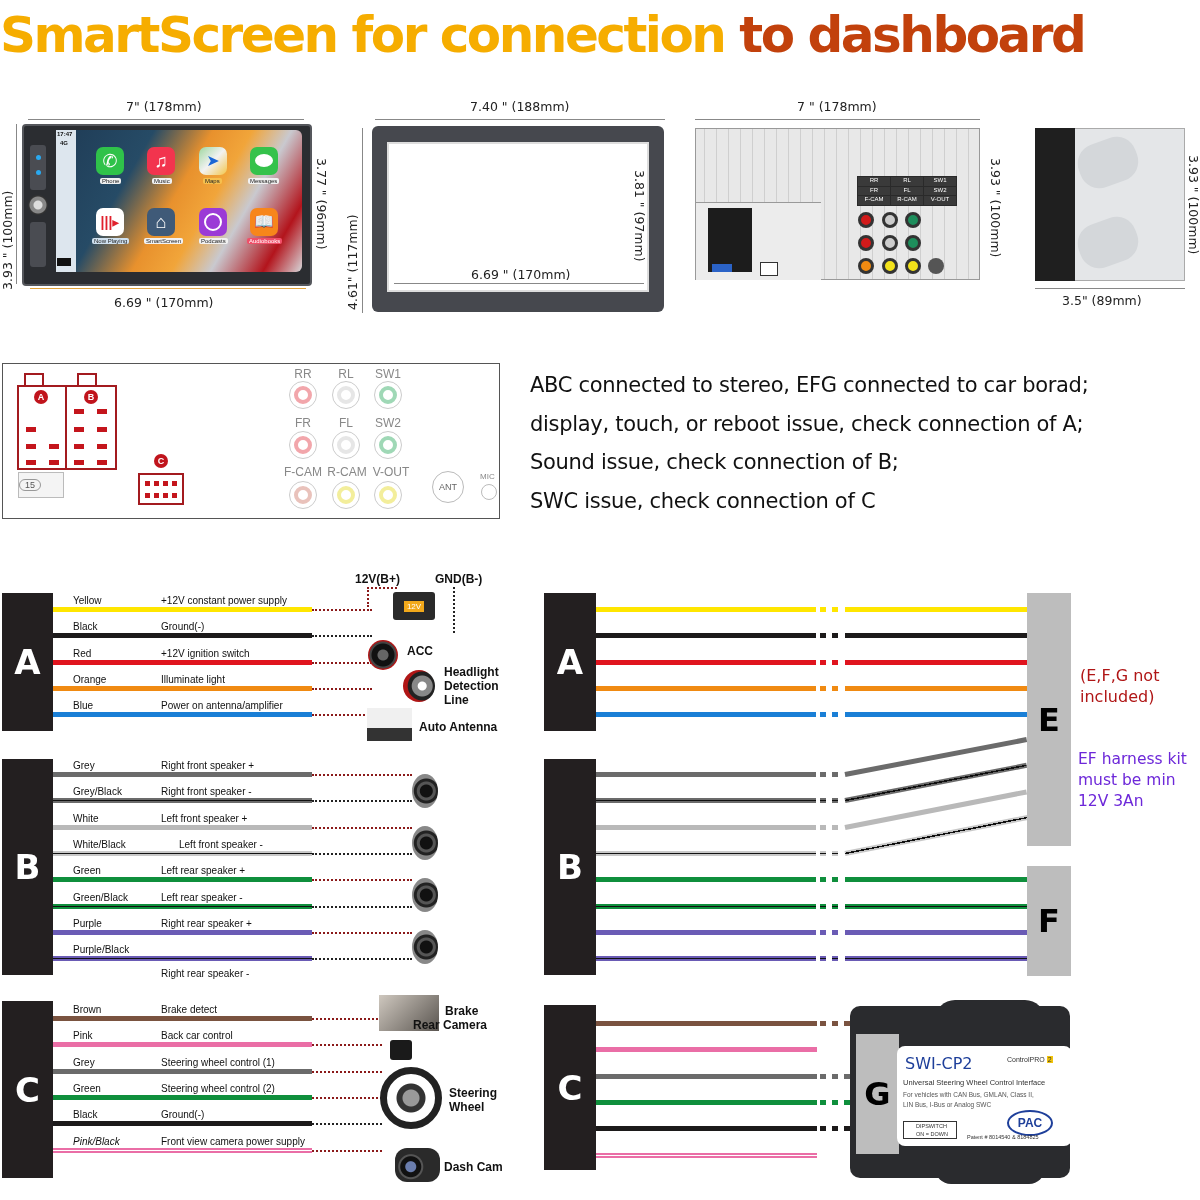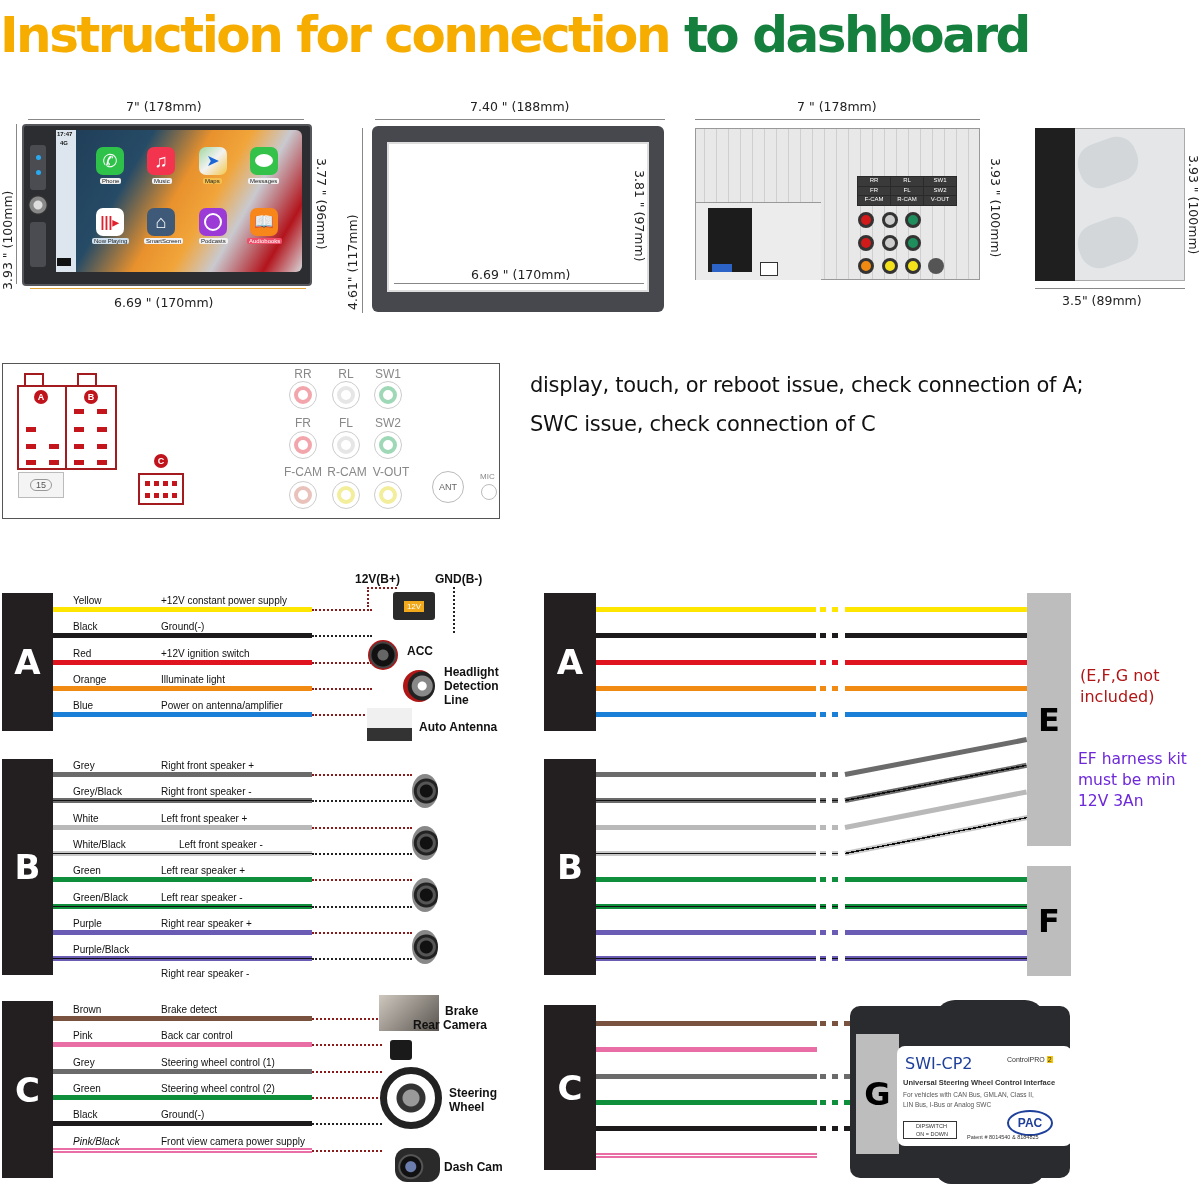--- a/index.html
+++ b/index.html
@@ -1,21 +1,21 @@
 <!DOCTYPE html>
 <html><head>
 <meta charset="utf-8">
 <style>
   html,body{margin:0;padding:0;background:#fff;}
   body{width:1200px;height:1200px;position:relative;overflow:hidden;font-family:"Liberation Sans","DejaVu Sans",sans-serif;color:#111;}
   .abs{position:absolute;}
   
   #title{left:0;top:2px;width:1200px;height:66px;font-family:"DejaVu Sans",sans-serif;font-weight:bold;font-size:50px;letter-spacing:-2.5px;white-space:nowrap;line-height:66px;}
   #title .t1{color:#f6ad00;}
-  #title .t2{color:#15803d;}
+  #title .t2{color:#c2410c;}
   .dim{font-family:"DejaVu Sans",sans-serif;font-size:12.5px;color:#222;white-space:nowrap;}
   .vdim{writing-mode:vertical-rl;}
   .vdim-l{writing-mode:vertical-rl;transform:rotate(180deg);}
   .arrowline{border-top:1px solid #888;height:0;}
   .arrowv{border-left:1px solid #888;width:0;}
   
   #stereo{left:22px;top:124px;width:290px;height:162px;background:#2b2d31;border-radius:4px;border:2px solid #55575c;box-sizing:border-box;}
   #screen{left:56px;top:130px;width:246px;height:142px;border-radius:6px;background:linear-gradient(120deg,#1f3b55 0%,#264b66 30%,#e8912d 48%,#f1a53a 60%,#c9c9cf 72%,#b3141c 88%,#d7d7da 100%);overflow:hidden;}
   .sidebar-dock{left:56px;top:130px;width:20px;height:142px;background:#dde6ee;}
   .app{width:28px;height:28px;border-radius:7px;}
@@ -48,21 +48,21 @@
   .devlabel{font-size:12px;font-weight:bold;color:#111;white-space:nowrap;line-height:14px;}
   .grayblock{background:#bdbdbd;color:#000;font-family:"DejaVu Sans",sans-serif;font-weight:bold;font-size:32px;display:flex;align-items:center;justify-content:center;}
   .speaker{width:26px;height:34px;border-radius:50%;background:radial-gradient(circle at 55% 50%,#111 0 6px,#555 7px 9px,#222 10px 12px,#888 13px);}
   #swi{left:850px;top:1006px;width:220px;height:172px;background:#2a2b2e;border-radius:10px;}
   #swi-label{left:897px;top:1046px;width:175px;height:100px;background:#fff;border-radius:8px;}
 </style>
 </head>
 <body>
 
 <div id="title" class="abs">
-  <span class="t1">Instruction for connection</span>
+  <span class="t1">SmartScreen for connection</span>
   <span class="t2">to dashboard</span>
 </div>
 
 <div class="abs dim" style="left:126px;top:99px;">7" (178mm)</div>
 <div class="abs arrowline" style="left:28px;top:119px;width:276px;"></div>
 <div class="abs dim vdim-l" style="left:0px;top:150px;height:140px;">3.93 " (100mm)</div>
 <div class="abs arrowv" style="left:16px;top:124px;height:160px;"></div>
 <div id="stereo" class="abs"></div>
 <div class="abs" style="left:30px;top:145px;width:16px;height:45px;background:#4a4c52;border-radius:3px;">
   <div style="width:5px;height:5px;border-radius:50%;background:#29a9f0;margin:10px auto 0;"></div>
@@ -177,21 +177,21 @@
     <span class="pin" style="left:30px;top:22px;"></span>
   <span class="pin" style="left:7px;top:40px;"></span>
     <span class="pin" style="left:30px;top:40px;"></span>
   <span class="pin" style="left:7px;top:57px;"></span>
     <span class="pin" style="left:30px;top:57px;"></span>
   <span class="pin" style="left:7px;top:73px;"></span>
     <span class="pin" style="left:30px;top:73px;"></span>
 </div>
 <div class="abs conn" style="left:77px;top:373px;width:20px;height:14px;border-bottom:none;"></div>
 <div class="abs badge" style="left:84px;top:390px;">B</div>
-<div class="abs" style="left:18px;top:472px;width:46px;height:26px;border:1px solid #bbb;box-sizing:border-box;background:#f4f4f4;display:flex;align-items:center;justify-content:center;">
+<div class="abs" style="left:18px;top:472px;width:46px;height:26px;border:1px solid #bbb;box-sizing:border-box;background:#f4f4f4;display:flex;align-items:center;">
   <span style="font-size:9px;color:#555;border:1px solid #999;border-radius:6px;padding:0 5px;">15</span>
 </div>
 <div class="abs badge" style="left:154px;top:454px;">C</div>
 <div class="abs conn" style="left:138px;top:473px;width:46px;height:32px;">
   <span class="pin" style="left:5px;top:6px;width:5px;"></span>
     <span class="pin" style="left:14px;top:6px;width:5px;"></span>
     <span class="pin" style="left:23px;top:6px;width:5px;"></span>
     <span class="pin" style="left:32px;top:6px;width:5px;"></span>
   <span class="pin" style="left:5px;top:18px;width:5px;"></span>
     <span class="pin" style="left:14px;top:18px;width:5px;"></span>
@@ -235,21 +235,23 @@
 <div class="abs port" style="left:374px;top:481px;">
     <div class="in" style="border-color:#f3ee9b;"></div>
   </div>
 <div class="abs" style="left:432px;top:471px;width:30px;height:30px;border-radius:50%;border:1px solid #bbb;font-size:9px;color:#666;display:flex;align-items:center;justify-content:center;">
     <span>ANT</span>
   </div>
 <div class="abs" style="left:480px;top:472px;font-size:8px;color:#888;">MIC</div>
 <div class="abs" style="left:481px;top:484px;width:14px;height:14px;border-radius:50%;border:1px solid #bbb;"></div>
 
 <div id="info" class="abs">
+  <div>ABC connected to stereo, EFG connected to car borad;</div>
   <div>display, touch, or reboot issue, check connection of A;</div>
+  <div>Sound issue, check connection of B;</div>
   <div>SWC issue, check connection of C</div>
 </div>
 
 <div class="abs block" style="left:2px;top:593px;width:51px;height:138px;">A</div>
 <div id="left-a">
     <div class="abs wlabel" style="left: 73px; top: 595px;">Yellow</div>
     <div class="abs wlabel" style="left: 161px; top: 595px;">+12V constant power supply</div>
     <div class="abs wire" style="left: 53px; top: 607px; width: 259px; background: rgb(255, 230, 0);"></div>
     <div class="abs dots" style="left: 312px; top: 609px; width: 60px;"></div>
     <div class="abs wlabel" style="left: 73px; top: 621.3px;">Black</div>
@@ -444,21 +446,21 @@
   <div>12V 3An</div>
 </div>
 
 <div class="abs" style="left:935px;top:1000px;width:110px;height:20px;background:#2a2b2e;border-radius:20px 20px 0 0;"></div>
 <div class="abs" style="left:935px;top:1168px;width:110px;height:16px;background:#2a2b2e;border-radius:0 0 20px 20px;"></div>
 <div id="swi" class="abs"></div>
 <div class="abs grayblock" style="left:856px;top:1034px;width:43px;height:120px;">G</div>
 <div id="swi-label" class="abs">
   <div class="abs" style="left:8px;top:8px;font-family:'DejaVu Sans',sans-serif;font-size:16px;color:#1e3f9a;">SWI-CP2</div>
   <div class="abs" style="left:110px;top:10px;font-size:7px;color:#333;"><span>ControlPRO</span> <span style="background:#f2c40c;padding:0 1px;">2</span></div>
-  <div class="abs" style="left:6px;top:32px;font-size:7.5px;font-weight:bold;color:#333;white-space:nowrap;">Universal Steering Wheel Control Interface</div>
+  <div class="abs" style="left:6px;top:32px;font-size:7.5px;font-weight:normal;color:#333;white-space:nowrap;">Universal Steering Wheel Control Interface</div>
   <div class="abs" style="left:6px;top:45px;font-size:6.5px;color:#555;white-space:nowrap;">For vehicles with CAN Bus, GMLAN, Class II,</div>
   <div class="abs" style="left:6px;top:55px;font-size:6.5px;color:#555;white-space:nowrap;">LIN Bus, I-Bus or Analog SWC</div>
   <div class="abs" style="left:110px;top:64px;width:42px;height:22px;border:2px solid #1e3f9a;border-radius:50%;font-weight:bold;color:#1e3f9a;font-size:12px;text-align:center;line-height:22px;">PAC</div>
   <div class="abs" style="left:6px;top:75px;width:54px;height:18px;border:1px solid #333;font-size:5.5px;color:#333;padding-left:12px;box-sizing:border-box;line-height:8px;">
     <div>DIPSWITCH</div>
       <div>ON = DOWN</div>
   </div>
   <div class="abs" style="left:70px;top:88px;font-size:5.5px;color:#333;white-space:nowrap;">Patent # 8014540 &amp; 8184825</div>
 </div>
 

